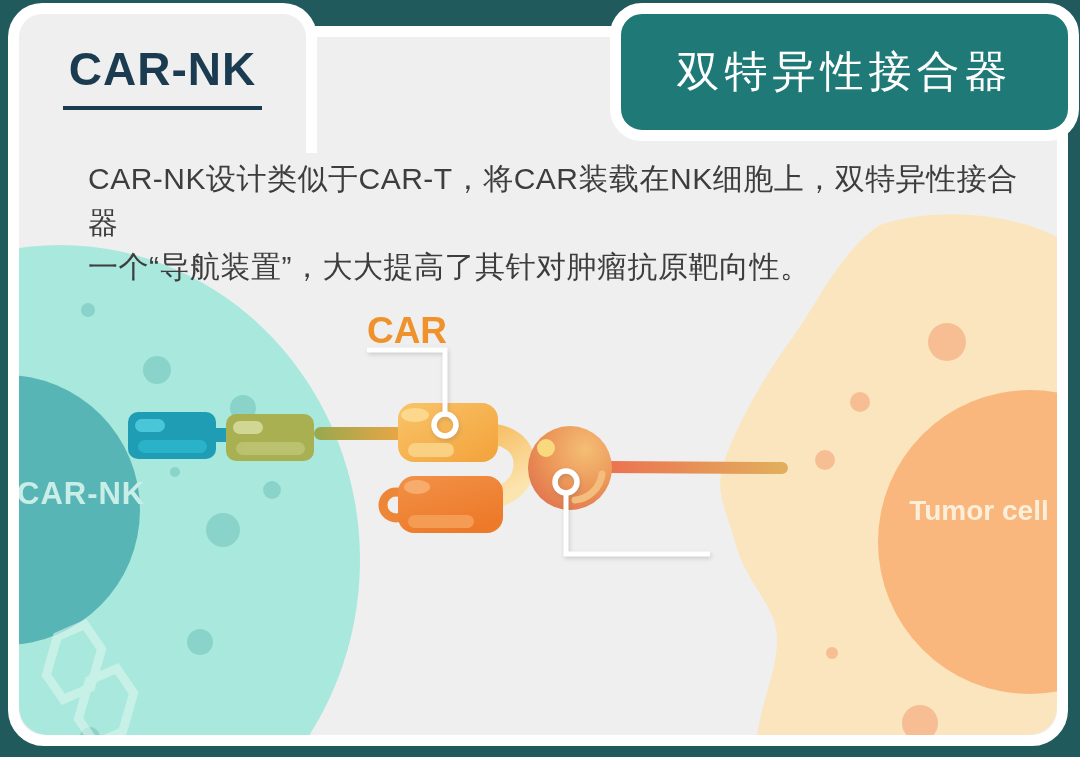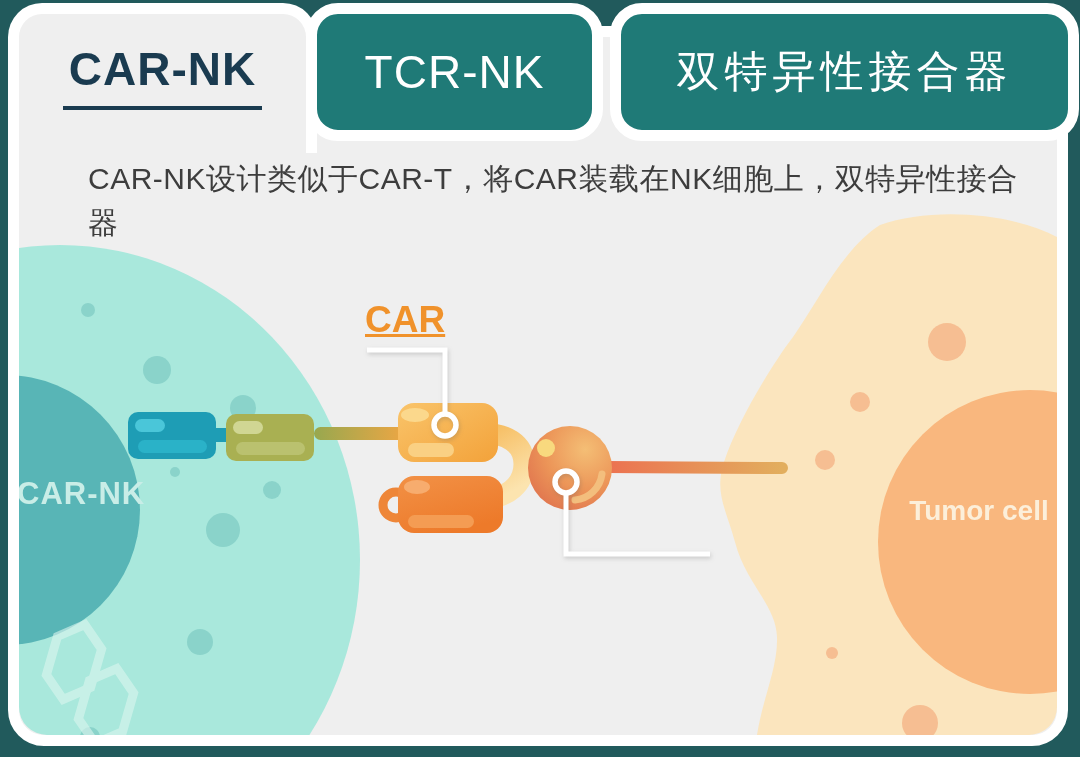--- a/index.html
+++ b/index.html
@@ -40,52 +40,50 @@
 
   
   .desc{
     position:absolute;left:69px;top:120px;width:940px;
     font-size:30px;line-height:44px;letter-spacing:.5px;
     color:var(--desc-text);font-weight:500;z-index:5;
   }
 
   
   .lbl{position:absolute;z-index:6;white-space:nowrap;}
-  .lbl.car{left:346px;top:262px;width:84px;text-align:left;
-           font-size:37px;font-weight:800;color:var(--label-orange);text-decoration:underline;}
+  .lbl.car{left:346px;top:273px;width:84px;text-align:center;
+           font-size:37px;font-weight:800;color:var(--label-orange);}
   .lbl.antigen{left:540px;top:523px;width:170px;text-align:center;
            font-size:34px;font-weight:800;color:var(--label-orange);letter-spacing:2px;}
   .lbl.nk{left:-2px;top:439px;width:140px;text-align:left;
            font-size:31px;font-weight:700;color:var(--nk-label-text);letter-spacing:1px;}
   .lbl.tumor{left:878px;top:458px;width:164px;text-align:center;
            font-size:28px;font-weight:700;color:var(--tumor-label-text);}
 
   .callout{filter:drop-shadow(1px 2px 2px rgba(90,90,90,.25));}
 </style>
 </head>
 <body>
 
 <div class="page">
 
   <div class="card"></div>
 
-  <div class="tab tab2">
-    <span class="tab-label">TCR-NK</span>
-  </div>
   <div class="tab tab3">
     <span class="tab-label">双特异性接合器</span>
   </div>
   <div class="tab tab1">
     <span class="tab-label">CAR-NK</span>
   </div>
 
   <div class="card-content">
 
     <div class="desc">
       <div>CAR-NK设计类似于CAR-T，将CAR装载在NK细胞上，双特异性接合器</div>
+      <div>一个“导航装置”，大大提高了其针对肿瘤抗原靶向性。</div>
     </div>
 
     <svg width="1038" height="698" viewBox="0 0 1038 698">
       <defs>
         <linearGradient id="gStalk1" x1="0" y1="0" x2="1" y2="0">
           <stop offset="0" style="stop-color:var(--stalk-left-from)"></stop>
           <stop offset="1" style="stop-color:var(--stalk-left-to)"></stop>
         </linearGradient>
         <linearGradient id="gUpper" x1="0" y1="0" x2="1" y2="1">
           <stop offset="0" style="stop-color:var(--car-upper-from)"></stop>

